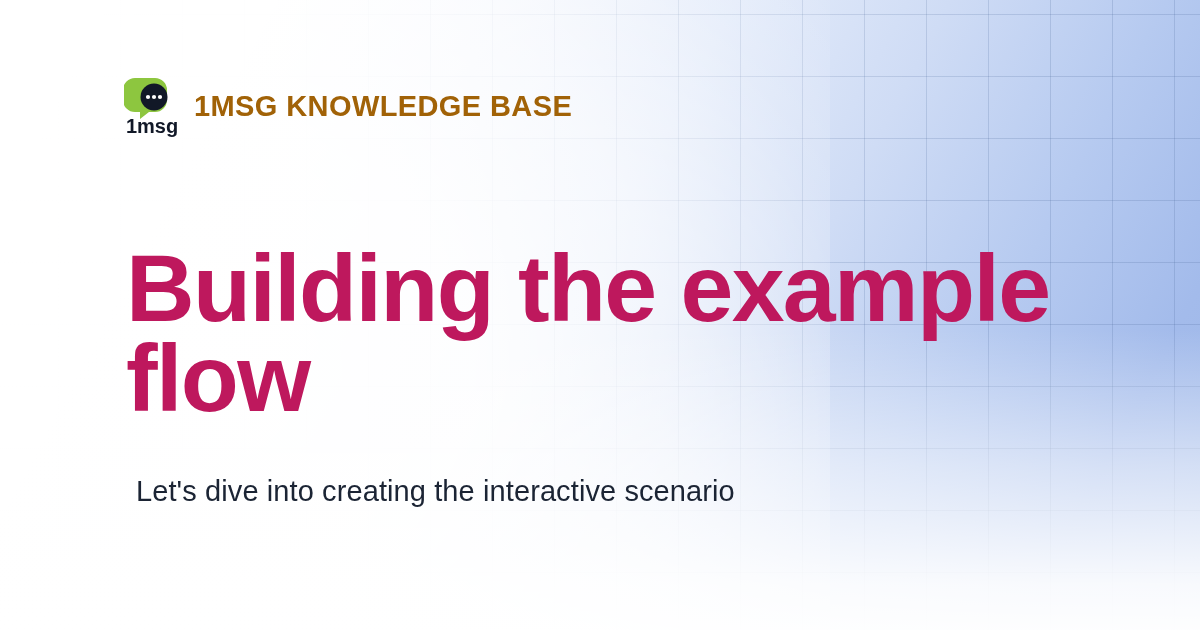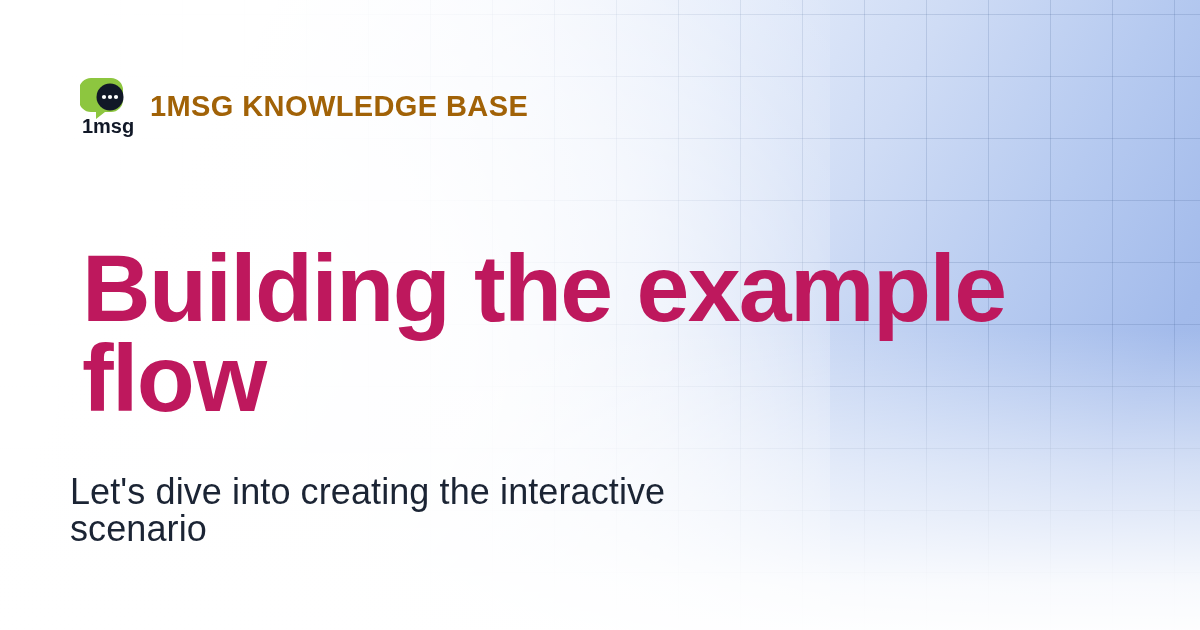--- a/index.html
+++ b/index.html
@@ -61,20 +61,21 @@
 
   .bg-bottom-fade {
     position:absolute; left:0; right:0; bottom:0; height:300px;
     background:linear-gradient(to bottom, rgba(255,255,255,0) 0%, rgba(255,255,255,0.55) 45%, rgba(255,255,255,0.93) 85%, rgba(255,255,255,0.98) 100%);
   }
 
   
   .content {
     position:absolute; inset:0;
     padding:0 84px;
+    margin-left:44px;
   }
 
   
   .brand {
     position:absolute;
     left:80px; top:74px;
     display:flex; align-items:center; gap:14px;
   }
 
   .logo-mark {
@@ -101,23 +102,23 @@
     font-size:95px;
     font-weight:bold;
     line-height:90px;
     letter-spacing:-1.6px;
     color:#be185d;
   }
 
   
   .subtitle {
     position:absolute;
-    left:70px; top:473px;
+    left:92px; top:473px;
     width:700px;
-    font-size:36px;
+    font-size:29px;
     font-weight:normal;
     line-height:37px;
     letter-spacing:0.1px;
     color:#1b2434;
   }
 </style>
 </head>
 <body>
 
 <div id="canvas">

